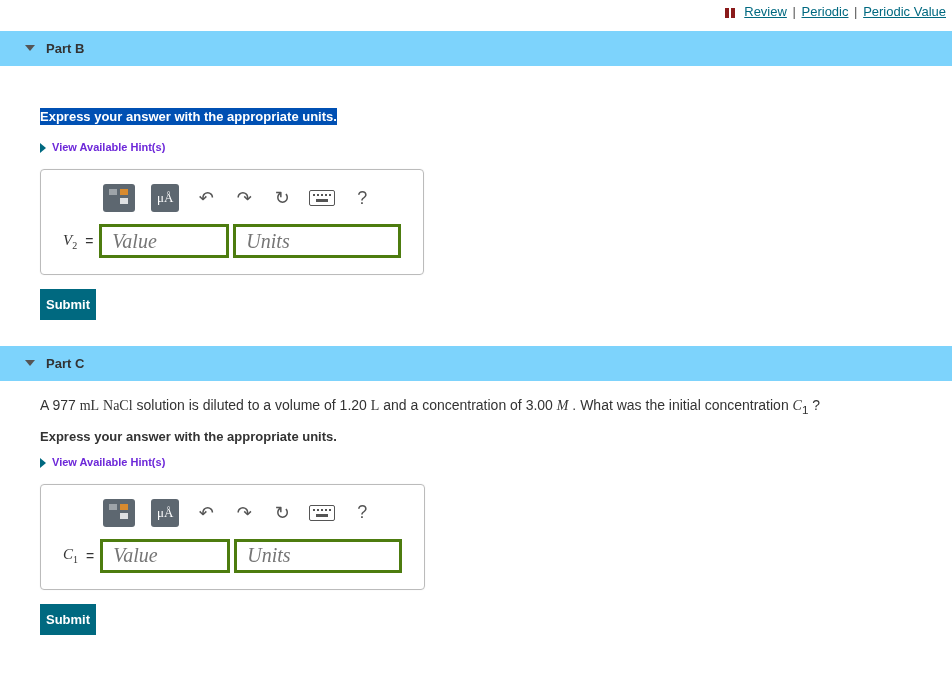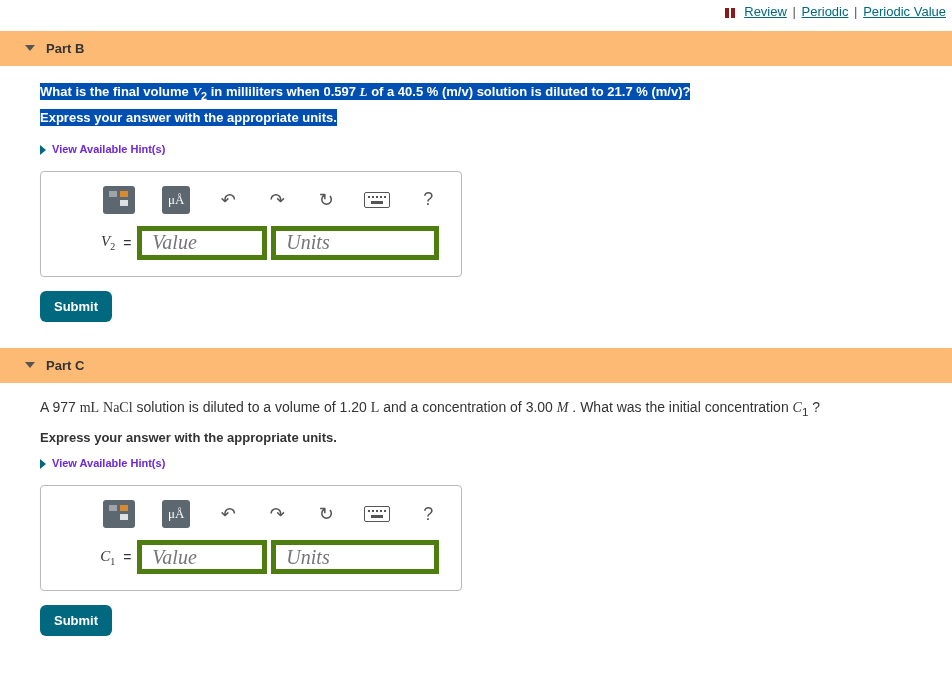--- a/index.html
+++ b/index.html
@@ -31,21 +31,21 @@
   }
   .pause-icon::before, .pause-icon::after {
     content: "";
     position: absolute;
     top: 0; width: 4px; height: 10px;
     background: #8a1a1a;
   }
   .pause-icon::before { left: 0; }
   .pause-icon::after { left: 6px; }
   .part-header {
-    background: #fdba74;
+    background: #7dd3fc;
     padding: 10px 12px 10px 22px;
     font-weight: bold;
     font-size: 13px;
     position: relative;
     margin-top: 8px;
   }
   .part-header .caret {
     position: absolute;
     left: 25px;
     top: 14px;
@@ -97,21 +97,21 @@
     border: 1px solid #bbb;
     border-radius: 4px;
     display: inline-block;
     padding: 14px 22px 16px 22px;
     margin-top: 6px;
     box-shadow: 0 0 2px rgba(0,0,0,0.05);
   }
   .toolbar {
     display: flex;
     align-items: center;
-    gap: 27px;
+    gap: 16px;
     margin-left: 40px;
     margin-bottom: 12px;
   }
   .tool-btn {
     background: #5d6770;
     color: #fff;
     border-radius: 3px;
     width: 32px; height: 28px;
     display: flex;
     align-items: center;
@@ -172,39 +172,39 @@
   }
   .var-label {
     font-family: 'Times New Roman', serif;
     font-style: italic;
     font-size: 15px;
     margin-right: 6px;
   }
   .var-label sub { font-size: 10px; font-style: normal;}
   .eq { margin: 0 6px 0 2px; font-size: 14px;}
   .text-field {
-    border: 5px solid #4d7c0f;
+    border: 3px solid #4d7c0f;
     height: 34px;
     font-family: 'Times New Roman', serif;
     font-style: italic;
     font-size: 20px;
     color: #9aa6ac;
     padding: 0 10px;
     outline: none;
   }
   .value-field { width: 130px; margin-right: 4px; }
   .units-field { width: 168px; }
   .submit-btn {
     background: #006980;
     color: #fff;
     border: none;
-    padding: 8px 14px;
+    padding: 8px 6px;
     font-weight: bold;
     font-size: 13px;
-    border-radius: 6px;
+    border-radius: 0;
     margin-top: 14px;
     cursor: pointer;
   }
   .instr { font-weight: bold; font-size: 13px; margin-top: 8px;}
   .hlblock { line-height: 1.9; }
 </style>
 </head>
 <body>
 
 <div class="top-links">
@@ -215,23 +215,21 @@
   <span class="sep">|</span>
   <a href="#">Periodic Value</a>
 </div>
 
 <div class="part-header">
   <span class="caret"></span>
   <span class="label">Part B</span>
 </div>
 <div class="part-body">
   <div class="hlblock">
-    <span class="question-highlight">
-      <span>What is the final volume </span><span class="ital">V</span><sub>2</sub><span> in milliliters when 0.597 </span><span class="ital">L</span><span> of a 40.5 </span><span>%</span><span> (m/v) solution is diluted to 21.7 </span><span>%</span><span> (m/v)?</span>
-    </span><br>
+    <br>
     <span class="question-highlight">Express your answer with the appropriate units.</span>
   </div>
 
   <div class="hints-link">
     <span class="tri"></span><span>View Available Hint(s)</span>
   </div>
 
   <div class="answer-box">
     <div class="toolbar">
       <div class="tool-btn">

